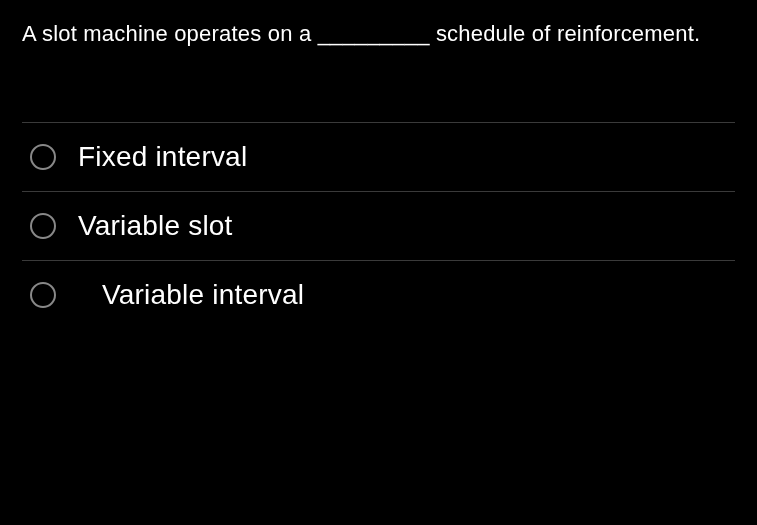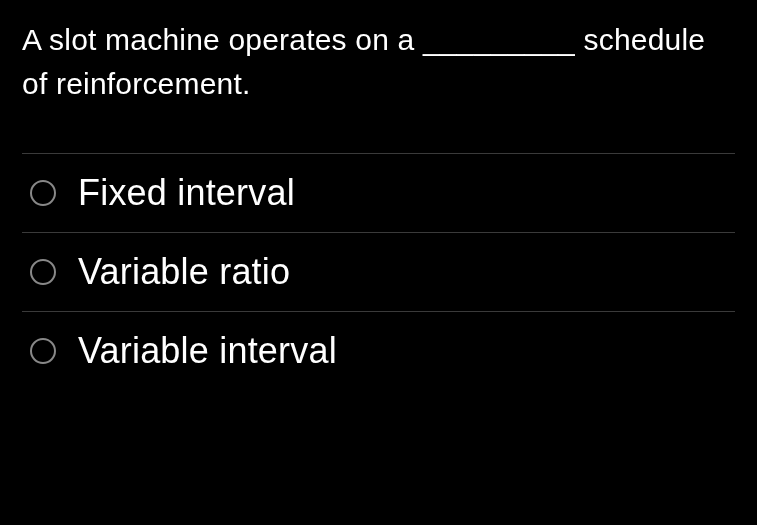--- a/index.html
+++ b/index.html
@@ -10,37 +10,38 @@
     body {
       background-color: #000000;
       color: #ffffff;
       font-family: 'Segoe UI', 'Helvetica Neue', Arial, sans-serif;
       width: 757px;
       height: 525px;
       padding: 18px 22px;
       font-weight: 300;
     }
     .question {
-      font-size: 30px;
+      font-size: 22px;
       line-height: 1.45;
-      margin-bottom: 48px;
+      margin-bottom: 72px;
       letter-spacing: 0.2px;
     }
     .options {
       border-top: 1px solid #3a3a3a;
     }
     .option {
       display: flex;
       align-items: center;
       padding: 18px 0 18px 8px;
       border-bottom: 1px solid #3a3a3a;
       cursor: pointer;
     }
     .option:last-child {
       border-bottom: none;
+      gap: 24px;
     }
     .radio {
       width: 26px;
       height: 26px;
       border-radius: 50%;
       border: 2.5px solid #888888;
       margin-right: 22px;
       flex-shrink: 0;
       display: flex;
       align-items: center;
@@ -50,36 +51,36 @@
       border-color: #1e90ff;
     }
     .radio.selected::after {
       content: '';
       width: 13px;
       height: 13px;
       border-radius: 50%;
       background-color: #1e90ff;
     }
     .option-label {
-      font-size: 36px;
+      font-size: 28px;
       font-weight: 300;
       letter-spacing: 0.2px;
     }
   </style>
 </head>
 <body>
 
 <div class="question">A slot machine operates on a _________ schedule of reinforcement.</div>
 
 <div class="options">
   <div class="option">
     <div class="radio"></div>
     <div class="option-label">Fixed interval</div>
   </div>
   <div class="option">
     <div class="radio"></div>
-    <div class="option-label">Variable ratio</div>
+    <div class="option-label">Variable slot</div>
   </div>
   <div class="option">
     <div class="radio"></div>
     <div class="option-label">Variable interval</div>
   </div>
 </div>
 
 </body></html>

